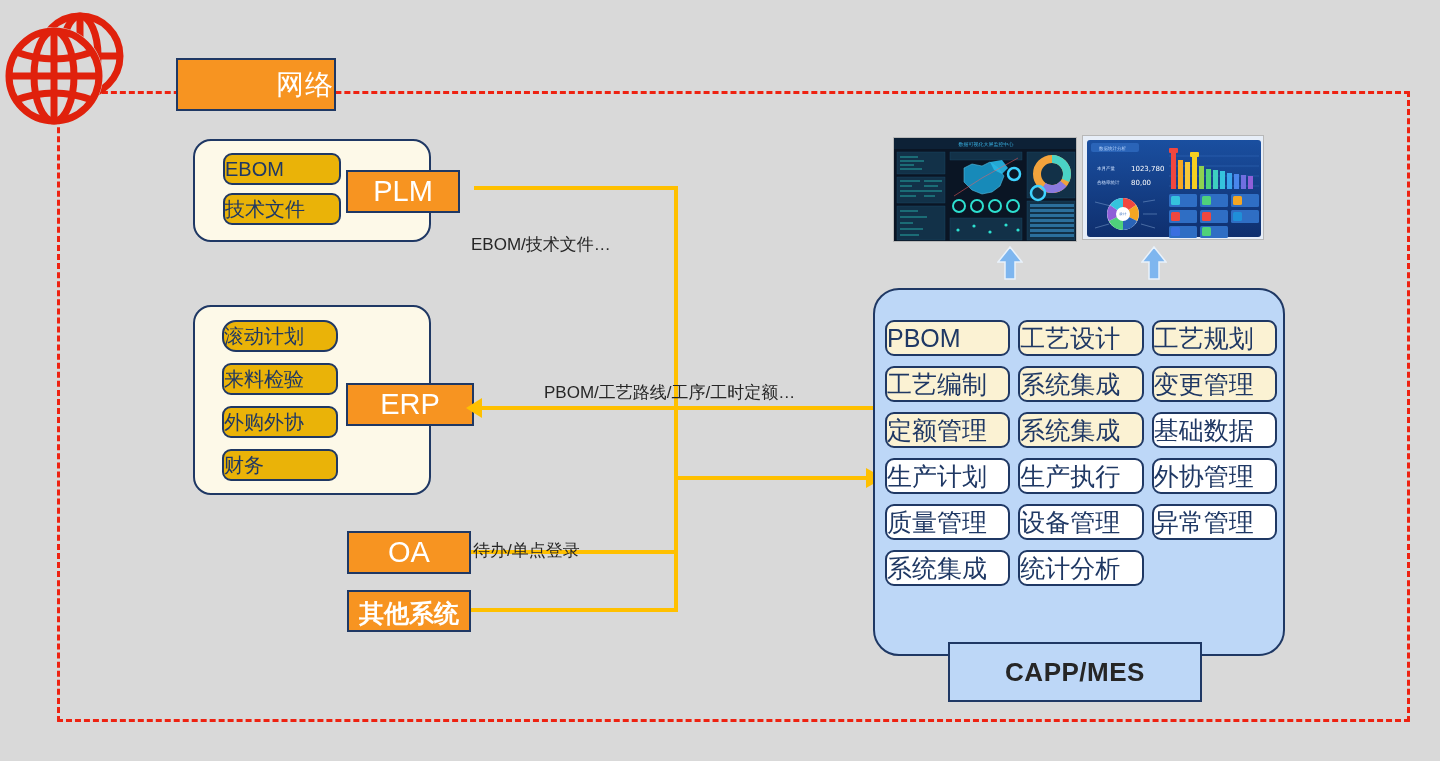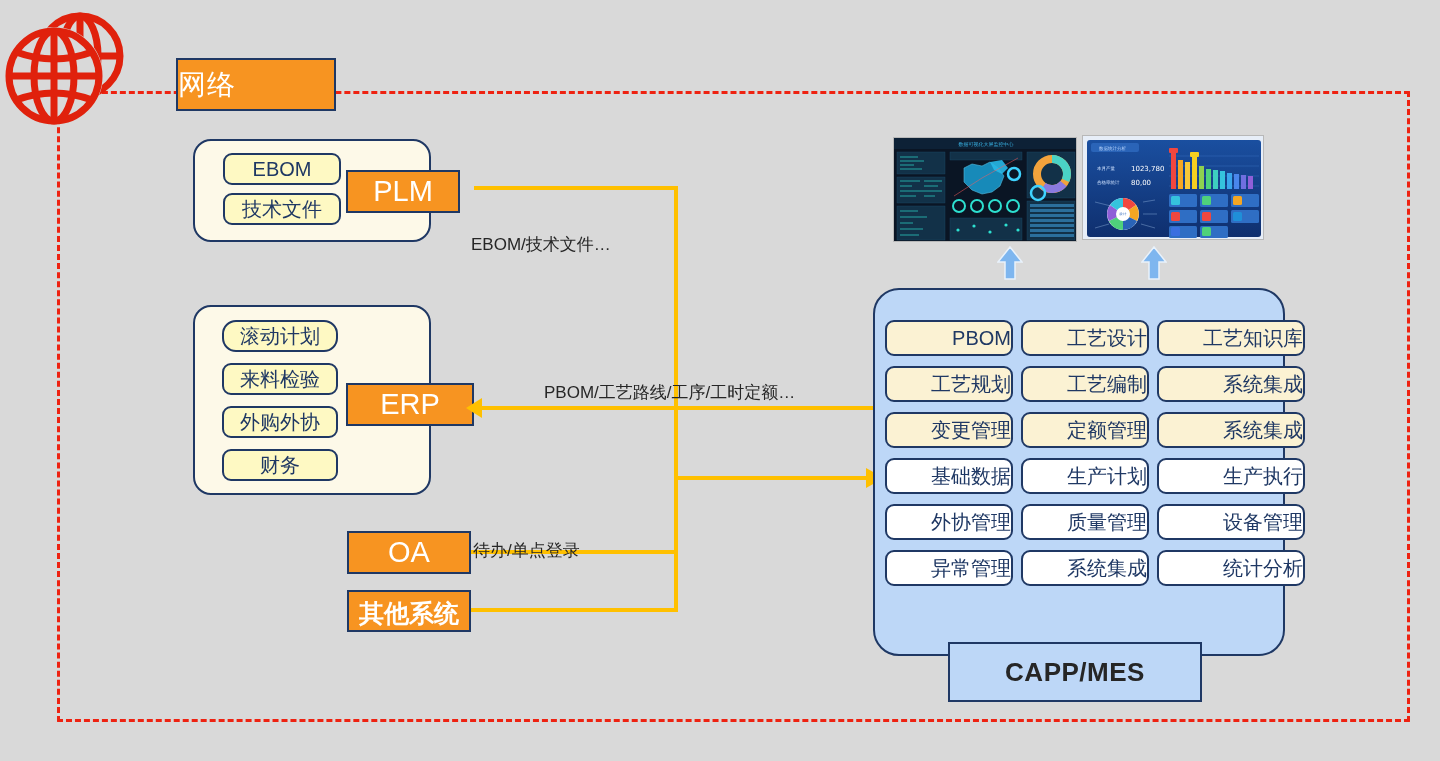--- a/index.html
+++ b/index.html
@@ -24,37 +24,37 @@
 
   
   .globe-wrap { position: absolute; left: 2px; top: 8px; width: 128px; height: 122px; }
 
   
   .net-tag {
     position: absolute; left: 176px; top: 58px;
     width: 160px; height: 53px;
     background: #f79421;
     border: 2px solid #1f3864;
-    display: flex; align-items: center; justify-content: flex-start;
+    display: flex; align-items: center; justify-content: flex-end;
     color: #ffffff; font-size: 28px; letter-spacing: 1px;
   }
 
   
   .group-box {
     position: absolute;
     background: #fdf9e8;
     border: 2.5px solid #1f3864;
     border-radius: 18px;
   }
   .sub-item {
     position: absolute;
-    background: #fef9c3;
+    background: #eab308;
     border: 2px solid #1f3864;
     border-radius: 9px;
-    display: flex; align-items: center; justify-content: center;
+    display: flex; align-items: center; 
     color: #1f3864; font-size: 20px; white-space: nowrap;
   }
 
   
   .sys-tag {
     position: absolute;
     background: #f79421;
     border: 2px solid #1f3864;
     display: flex; align-items: center; justify-content: center;
     color: #ffffff; white-space: nowrap;
@@ -74,22 +74,22 @@
     position: absolute; left: 10px; top: 30px;
     width: 392px;
     display: grid;
     grid-template-columns: repeat(3, 1fr);
     gap: 10px 8px;
   }
   .mes-cell {
     height: 36px;
     border: 2px solid #1f3864;
     border-radius: 9px;
-    display: flex; align-items: center; justify-content: flex-end;
-    color: #1f3864; font-size: 20px; white-space: nowrap; padding-left: 44px;
+    display: flex; align-items: center; justify-content: flex-start;
+    color: #1f3864; font-size: 25px; white-space: nowrap;
   }
   .mes-cell.cream { background: #fbf2d3; }
   .mes-cell.white { background: #ffffff; }
 
   .mes-label {
     position: absolute; left: 948px; top: 642px;
     width: 254px; height: 60px;
     background: #bdd7f7;
     border: 2px solid #1f3864;
     display: flex; align-items: center; justify-content: center;
@@ -212,23 +212,20 @@
     <span>待办/单点登录</span>
   </div>
 
   <div class="mes-panel">
     <div class="mes-grid" id="mes-grid">
         <div class="mes-cell cream">
           <span>PBOM</span>
         </div>
         <div class="mes-cell cream">
           <span>工艺设计</span>
-        </div>
-        <div class="mes-cell cream">
-          <span>工艺知识库</span>
         </div>
         <div class="mes-cell cream">
           <span>工艺规划</span>
         </div>
         <div class="mes-cell cream">
           <span>工艺编制</span>
         </div>
         <div class="mes-cell cream">
           <span>系统集成</span>
         </div>

